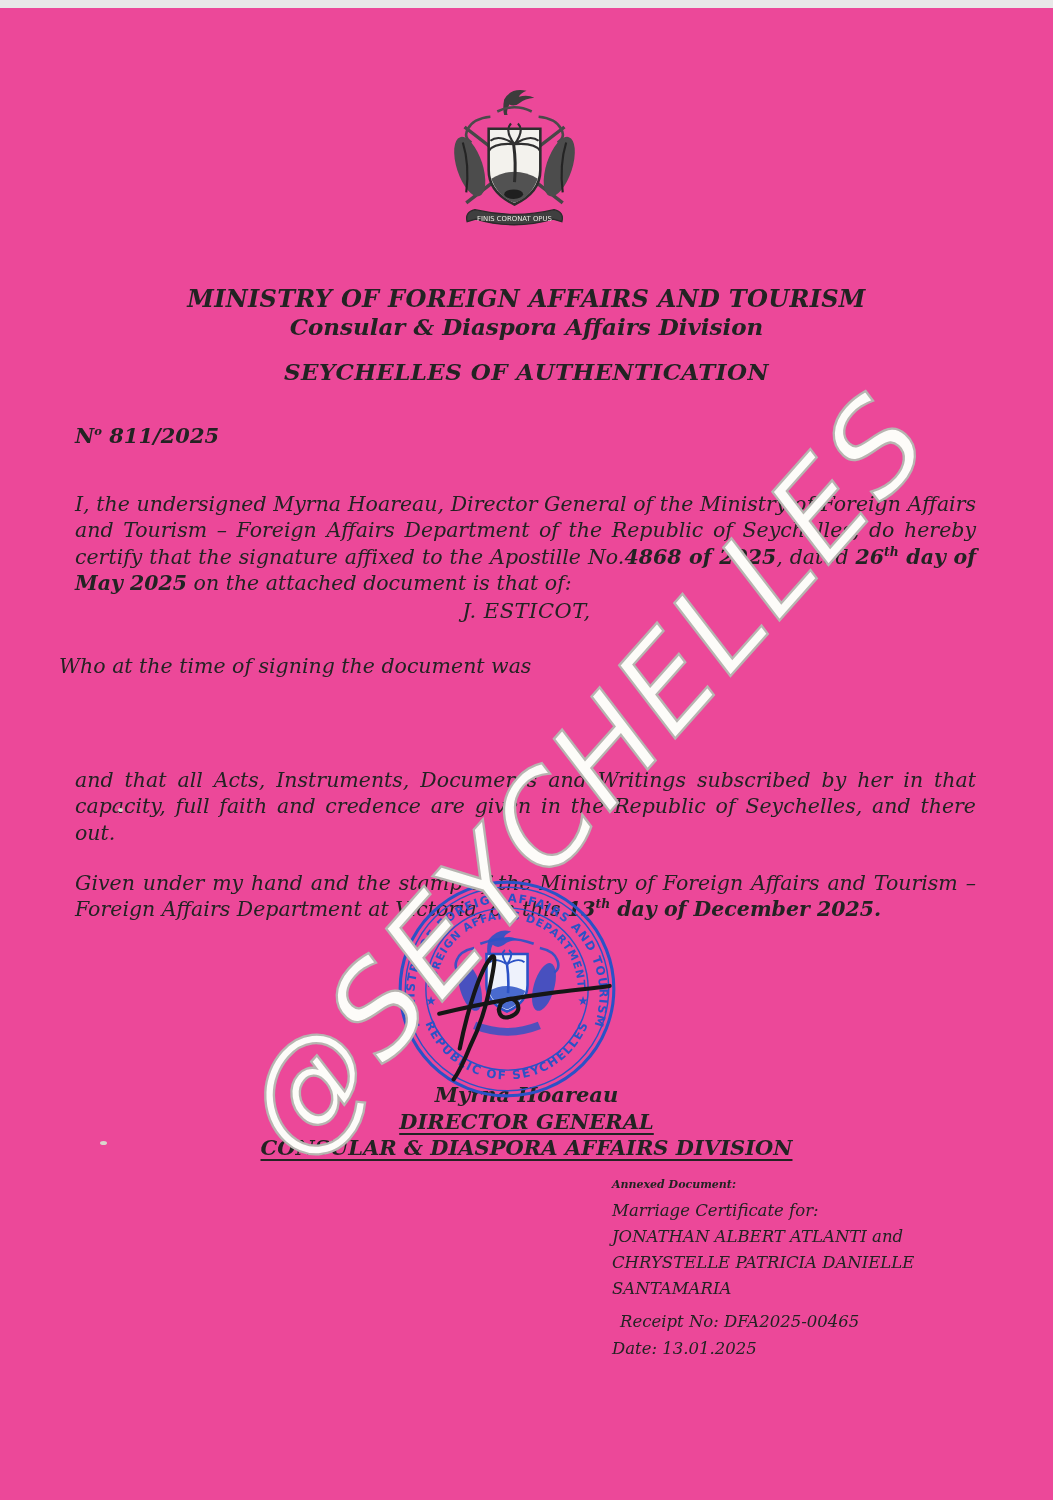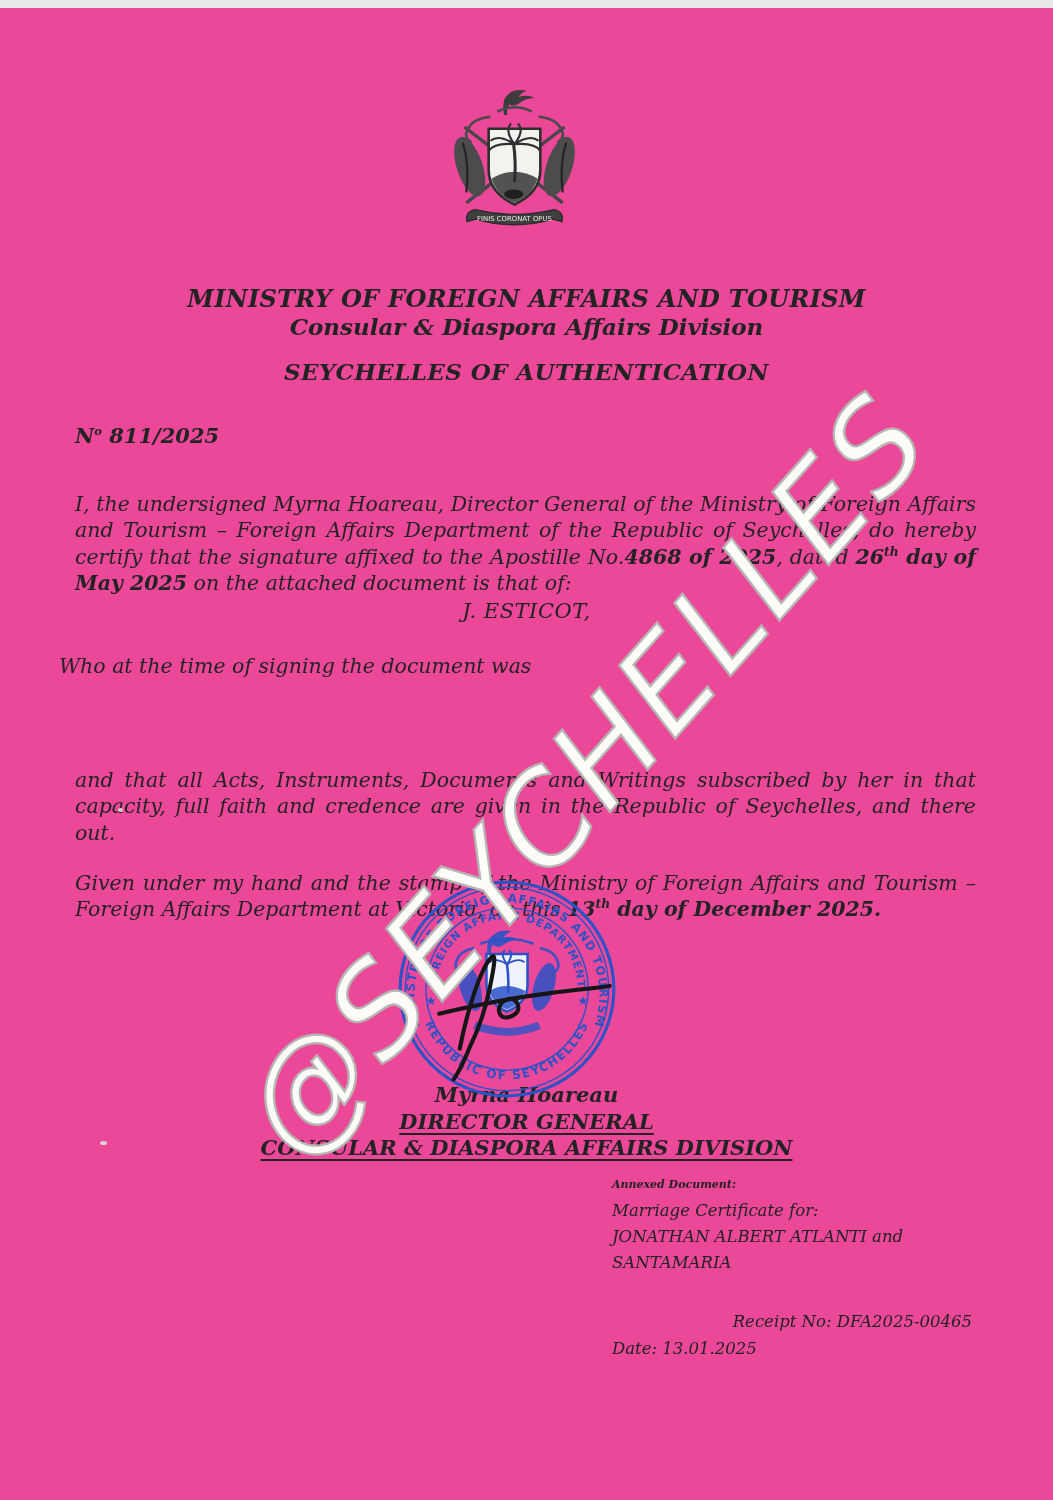--- a/index.html
+++ b/index.html
@@ -30,21 +30,21 @@
   .registrar{top:692px;font-size:21.5px;font-weight:bold;}
   .para2{top:738px;}
   .para3{top:841px;}
   .myrna{top:1074px;font-size:21px;font-weight:bold;}
   .director{top:1101px;font-size:21px;font-weight:bold;}
   .consular{top:1127px;font-size:21px;font-weight:bold;}
   .underl{text-decoration:underline;text-decoration-thickness:2px;text-underline-offset:4px;}
   .annexed{left:612px;top:1164px;width:360px;font-size:16.5px;line-height:26px;}
   .annexed .hd{font-size:11px;font-weight:bold;}
   .receipt{left:612px;top:1300px;width:360px;font-size:16.5px;line-height:27px;}
-  .receipt .r1{padding-left:8px;text-align:right;}
+  .receipt .r1{padding-left:8px;}
   .emblem-box{left:437px;top:74px;width:155px;height:152px;}
   .stamp-box{left:394px;top:868px;width:226px;height:226px;z-index:10;}
   .watermark-box{left:0;top:0;width:1053px;height:1500px;z-index:40;pointer-events:none;}
   .wm-text{
     font-family:"DejaVu Sans","Liberation Sans",sans-serif;
     font-size:124px;letter-spacing:5px;
     fill:#fdfcf9;stroke:#b7b5b1;stroke-width:2.3px;
   }
   .stamp-arc{font-family:"DejaVu Sans","Liberation Sans",sans-serif;font-weight:bold;font-style:normal;}
   .speck{position:absolute;background:#d9d5cc;border-radius:50%;}
@@ -146,20 +146,21 @@
   </div>
 
   <div class="abs ctr myrna">Myrna Hoareau</div>
   <div class="abs ctr director"><span class="underl">DIRECTOR GENERAL</span></div>
   <div class="abs ctr consular"><span class="underl">CONSULAR &amp; DIASPORA AFFAIRS DIVISION</span></div>
 
   <div class="abs annexed">
     <div class="hd">Annexed Document:</div>
     <div>Marriage Certificate for:</div>
     <div>JONATHAN ALBERT ATLANTI and</div>
+    <div>CHRYSTELLE PATRICIA DANIELLE</div>
     <div>SANTAMARIA</div>
   </div>
 
   <div class="abs receipt">
     <div class="r1">Receipt No: DFA2025-00465</div>
     <div>Date: 13.01.2025</div>
   </div>
 
   <div class="speck" style="left:118px;top:800px;width:5px;height:4px;"></div>
   <div class="speck" style="left:100px;top:1133px;width:7px;height:4px;"></div>

